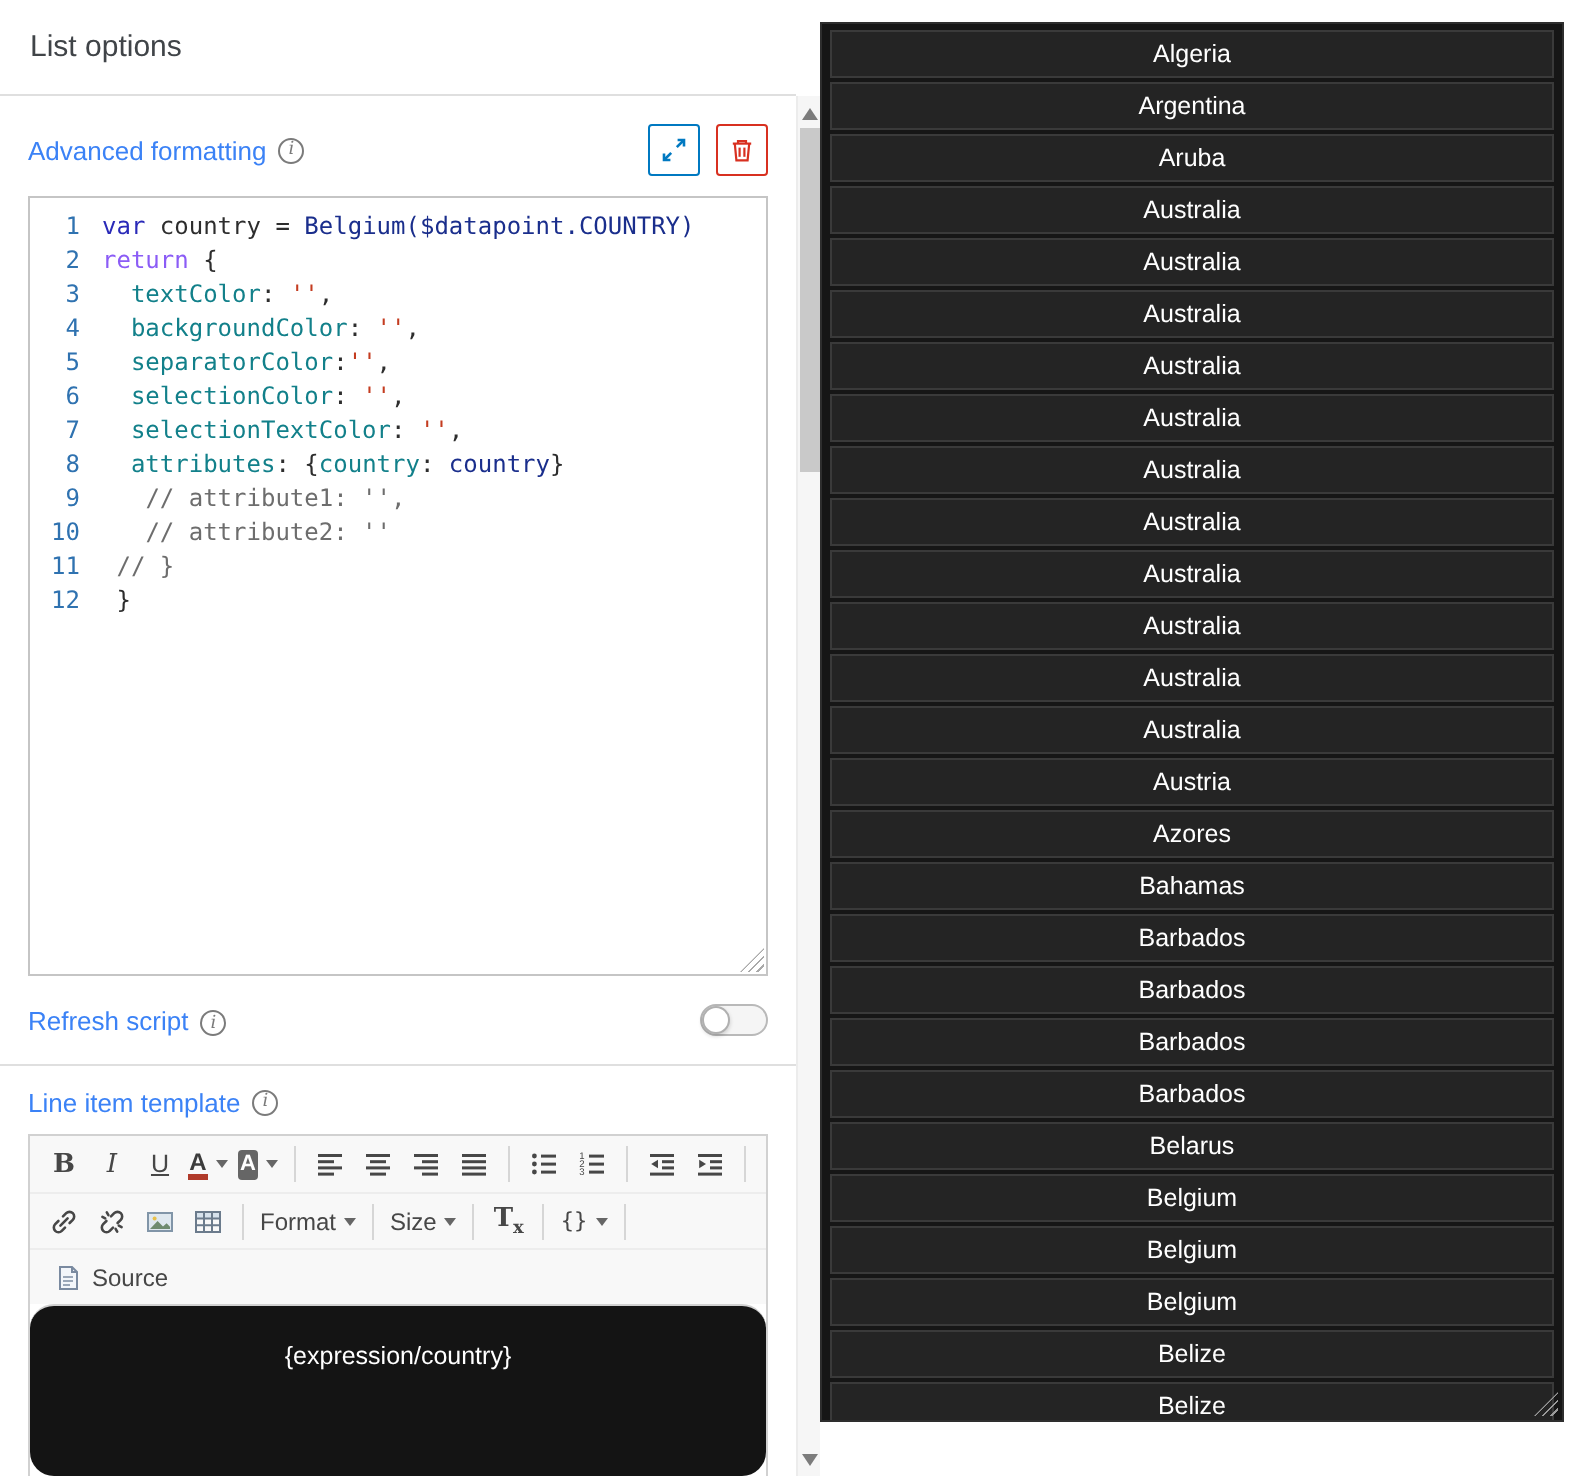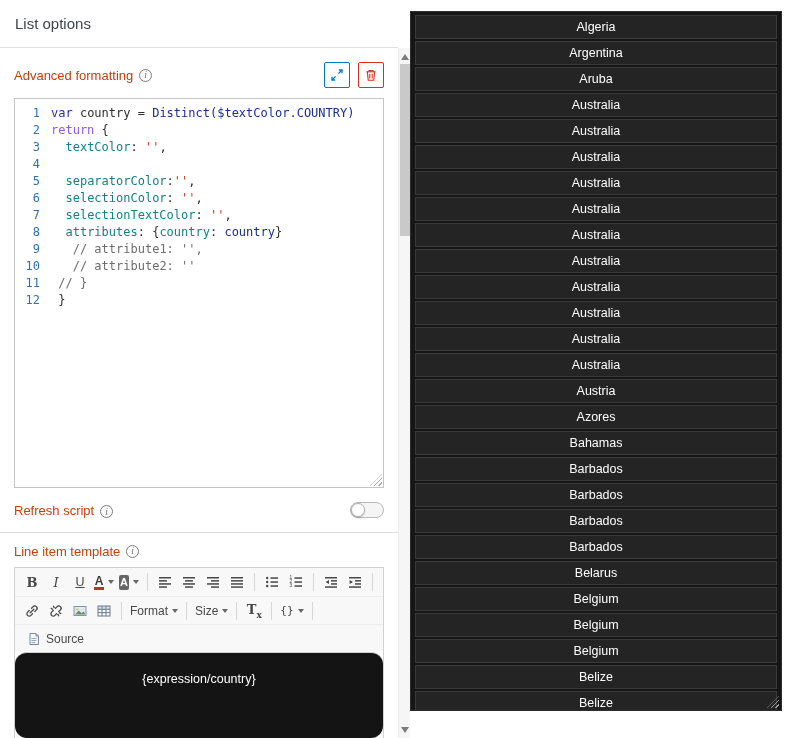--- a/index.html
+++ b/index.html
@@ -6,21 +6,21 @@
   html,body { width:790px; height:738px; background:#fff; font-family:"Liberation Sans", sans-serif; overflow:hidden; }
   .app { position:relative; width:790px; height:738px; background:#fff; }
 
   
   .left-panel { position:absolute; left:0; top:0; width:398px; height:738px; background:#fff; }
   .panel-header { height:48px; border-bottom:1px solid #dfdfdf; display:flex; align-items:center; padding:1px 15px; }
   .panel-title { font-size:15px; font-weight:500; color:#404448; }
   .panel-body { position:absolute; top:48px; left:0; right:0; bottom:0; padding:14px 14px 0 14px; overflow:hidden; }
 
   .section-head { display:flex; align-items:center; height:26px; margin-bottom:10px; }
-  .section-label { font-size:13px; color:#c2410c; }
+  .section-label { font-size:13px; color:#3b82f6; }
   .info-badge { width:13px; height:13px; border:1px solid #7b7b7b; border-radius:50%; color:#7b7b7b;
     font-size:9px; font-family:"DejaVu Serif", serif; font-style:italic; display:inline-flex;
     align-items:center; justify-content:center; margin-left:6px; flex:none; }
   .head-spacer { flex:1; }
   .sq-btn { width:26px; height:26px; background:#fff; border-radius:2px; display:flex; align-items:center;
     justify-content:center; cursor:pointer; margin-left:8px; padding:0; }
   .sq-btn.blue { border:1px solid var(--accent-blue,#0079c1); }
   .sq-btn.red  { border:1px solid var(--danger-red,#d83020); }
 
   
@@ -136,32 +136,33 @@
               </g>
             </svg>
           </span>
         </button>
       </div>
 
       <div class="code-editor">
         <div id="code-lines">
             <div class="code-line">
               <span class="line-num">1</span>
-              <span class="line-code"><span class="tok-kw">var</span><span class="tok-pl"> country = </span><span class="tok-mem">Distinct($textColor.COUNTRY)</span></span>
+              <span class="line-code"><span class="tok-kw">var</span><span class="tok-pl"> country = </span><span class="tok-mem">Belgium($datapoint.COUNTRY)</span></span>
             </div>
             <div class="code-line">
               <span class="line-num">2</span>
               <span class="line-code"><span class="tok-ret">return</span><span class="tok-pl"> {</span></span>
             </div>
             <div class="code-line">
               <span class="line-num">3</span>
               <span class="line-code"><span class="tok-pl">  </span><span class="tok-prop">textColor</span><span class="tok-pl">: </span><span class="tok-str">''</span><span class="tok-pl">,</span></span>
             </div>
             <div class="code-line">
               <span class="line-num">4</span>
+              <span class="line-code"><span class="tok-pl">  </span><span class="tok-prop">backgroundColor</span><span class="tok-pl">: </span><span class="tok-str">''</span><span class="tok-pl">,</span></span>
             </div>
             <div class="code-line">
               <span class="line-num">5</span>
               <span class="line-code"><span class="tok-pl">  </span><span class="tok-prop">separatorColor</span><span class="tok-pl">:</span><span class="tok-str">''</span><span class="tok-pl">,</span></span>
             </div>
             <div class="code-line">
               <span class="line-num">6</span>
               <span class="line-code"><span class="tok-pl">  </span><span class="tok-prop">selectionColor</span><span class="tok-pl">: </span><span class="tok-str">''</span><span class="tok-pl">,</span></span>
             </div>
             <div class="code-line">

